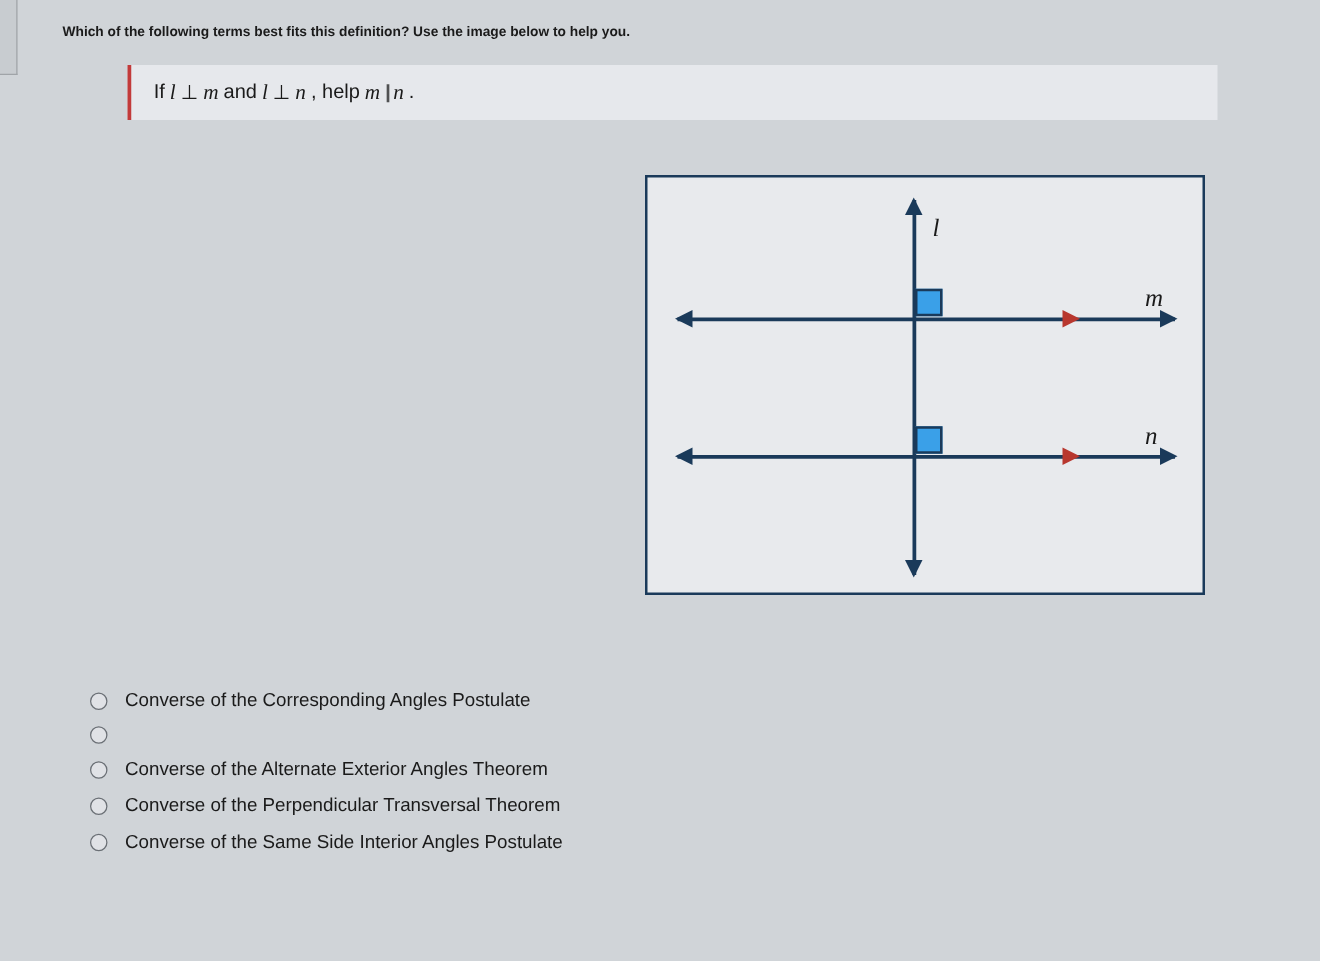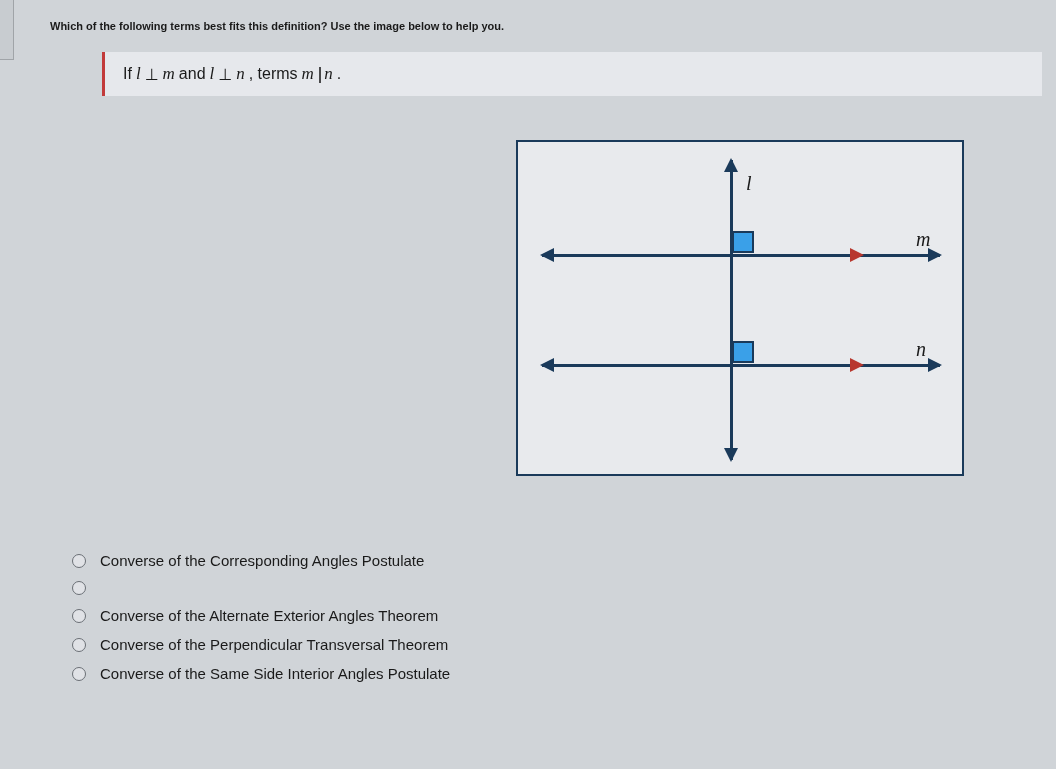--- a/index.html
+++ b/index.html
@@ -22,21 +22,21 @@
     font-weight: bold;
     color: #1a1a1a;
     margin-bottom: 20px;
   }
   .definition-box {
     background: #e6e8ec;
     border-left: 3px solid #c23a3a;
     padding: 12px 18px;
     margin-left: 52px;
     margin-right: 0;
-    width: 940px;
+    width: 872px;
     font-size: 16px;
     color: #1a1a1a;
     display: flex;
     align-items: center;
     gap: 4px;
   }
   .definition-box .mi { font-style: italic; font-family: 'Times New Roman', serif; font-size: 17px; }
   .perp { font-family: 'Times New Roman', serif; }
   .parallel { font-family: 'Times New Roman', serif; letter-spacing: -2px; }
   .diagram-wrap {
@@ -172,21 +172,21 @@
 
   <div class="definition-box">
     <span>If</span>
     <span class="mi">l</span>
     <span class="perp">⊥</span>
     <span class="mi">m</span>
     <span> and </span>
     <span class="mi">l</span>
     <span class="perp">⊥</span>
     <span class="mi">n</span>
-    <span>, terms </span>
+    <span>, help </span>
     <span class="mi">m</span>
     <span class="parallel">||</span>
     <span class="mi">n</span>
     <span>.</span>
   </div>
 
   <div class="diagram-wrap">
     <div class="vline"></div>
     <div class="hline m"></div>
     <div class="hline n"></div>

